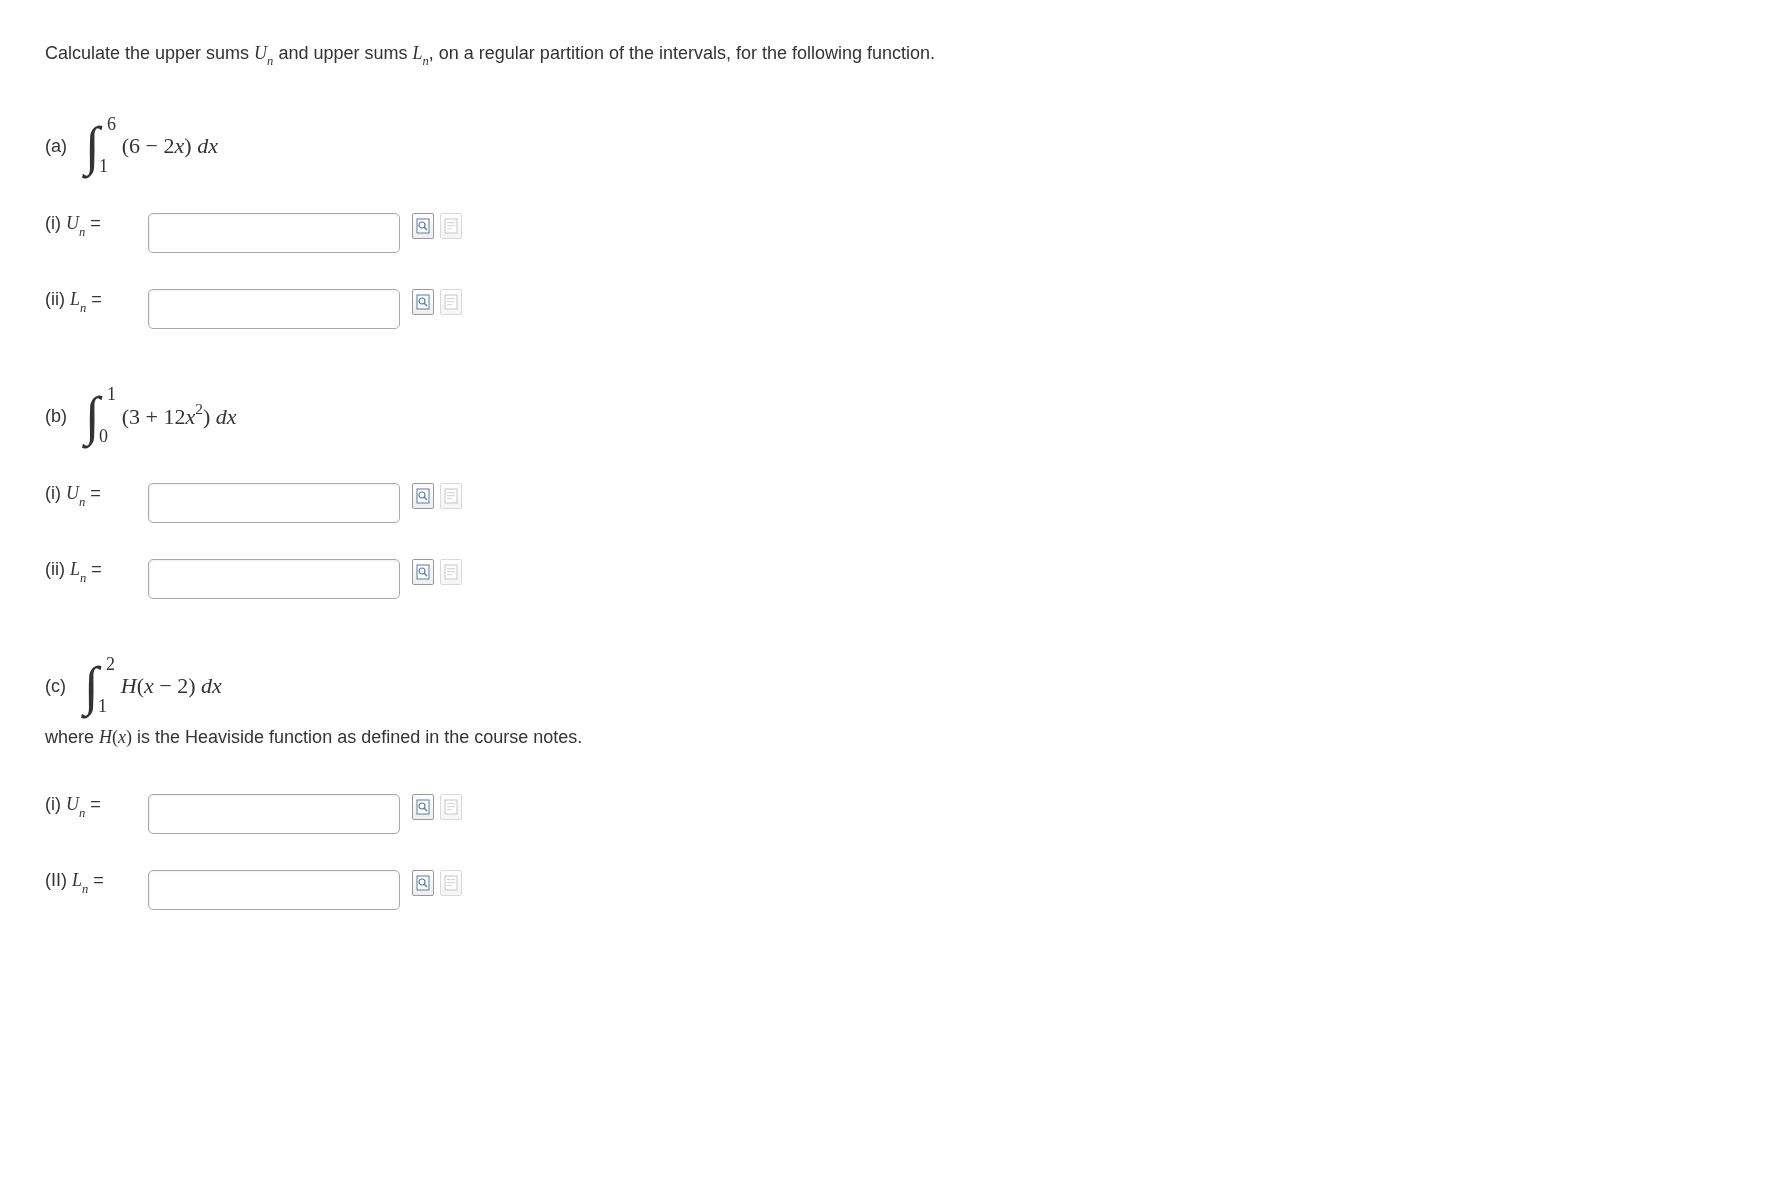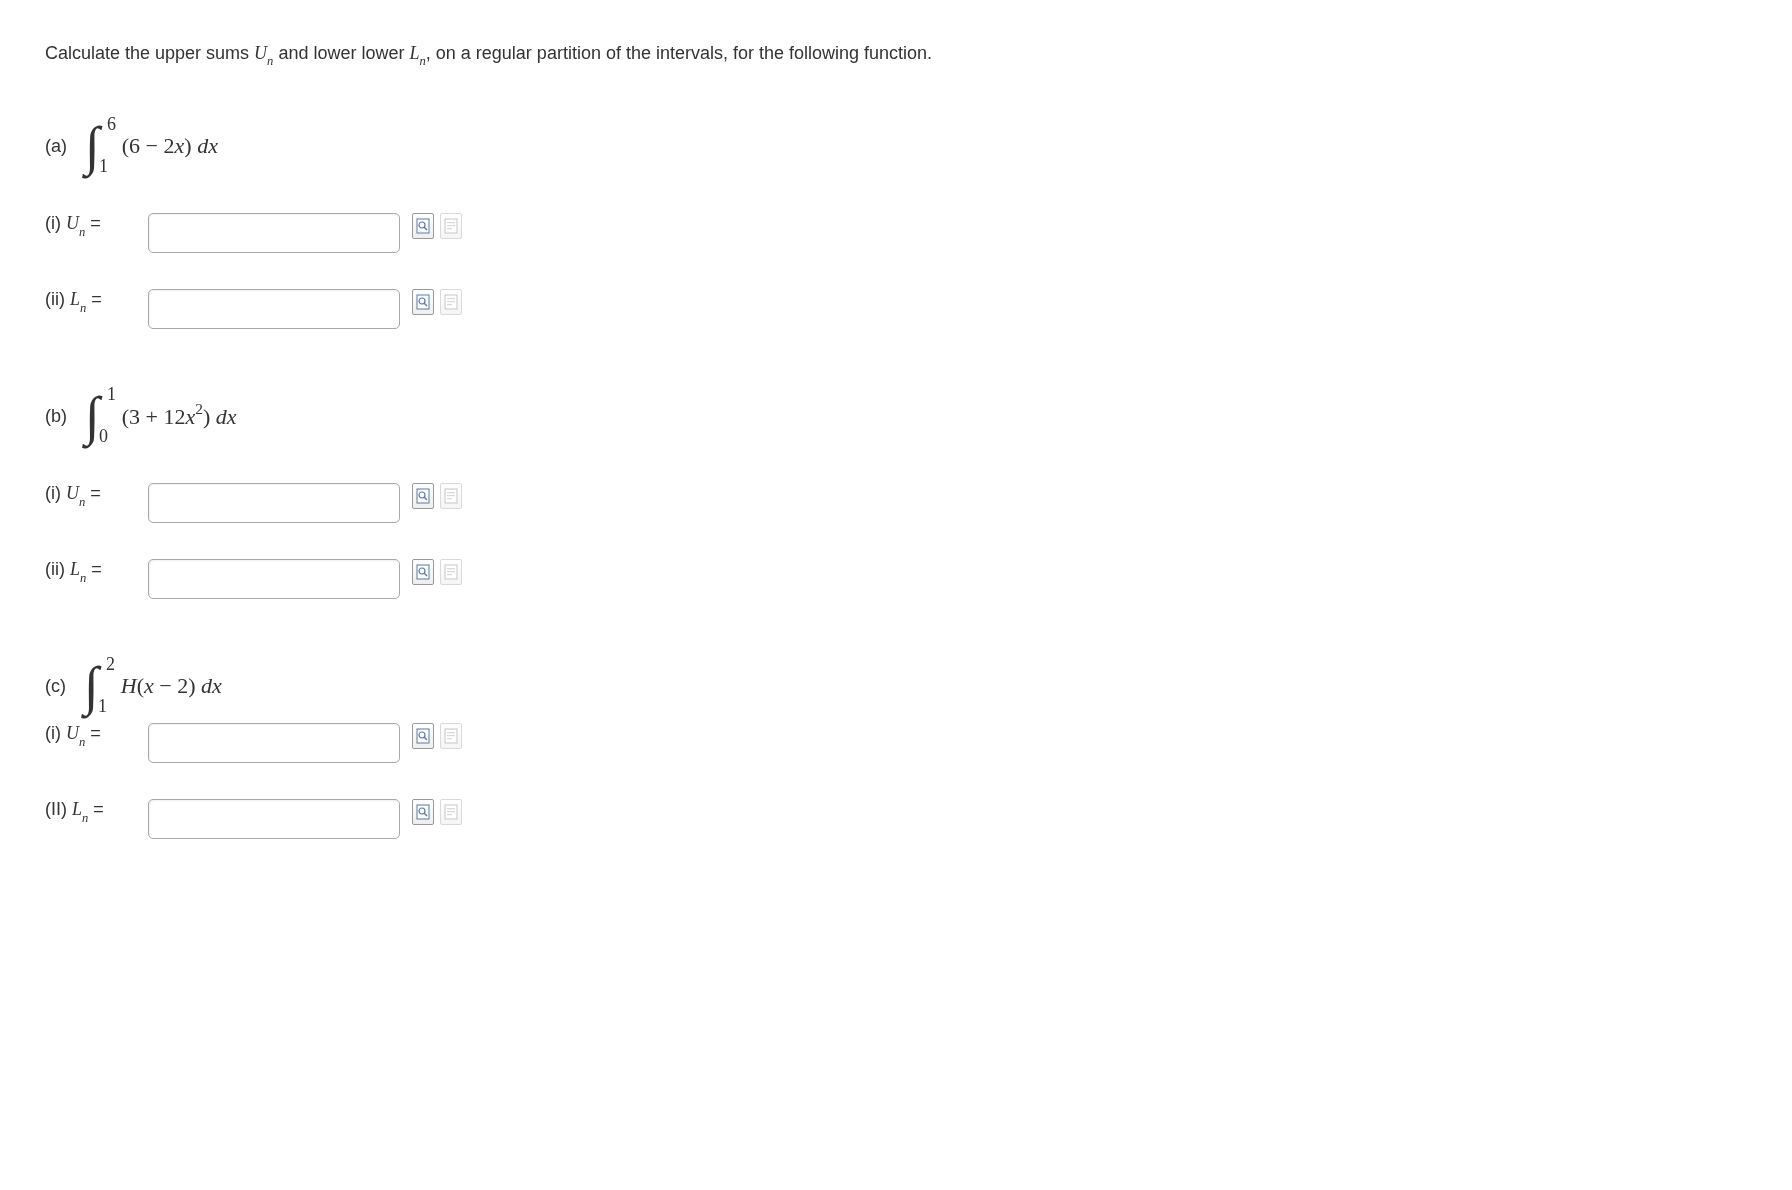--- a/index.html
+++ b/index.html
@@ -125,21 +125,21 @@
     }
     .icon-btn.secondary {
       opacity: 0.55;
       border-color: #bbb;
     }
   </style>
 </head>
 <body>
 
 <div class="intro">
-  <span>Calculate the upper sums </span><span class="math">U</span><span class="math sub">n</span><span> and lower lower </span><span class="math">L</span><span class="math sub">n</span><span>, on a regular partition of the intervals, for the following function.</span>
+  <span>Calculate the upper sums </span><span class="math">U</span><span class="math sub">n</span><span> and upper sums </span><span class="math">L</span><span class="math sub">n</span><span>, on a regular partition of the intervals, for the following function.</span>
 </div>
 
 <div class="part">
   <div class="part-header">
     <span class="part-label">(a)</span>
     <span class="integral-wrap">
       <span class="integral-sym">∫
         <span class="int-upper">6</span>
         <span class="int-lower">1</span>
       </span>
@@ -267,20 +267,23 @@
     <span class="integral-wrap">
       <span class="integral-sym">∫
         <span class="int-upper">2</span>
         <span class="int-lower">1</span>
       </span>
       <span class="integrand">
         <span class="math">H</span><span class="math-upright">(</span><span class="math">x</span><span class="math-upright"> − 2) </span><span class="math">d</span><span class="math">x</span>
       </span>
     </span>
   </div>
+  <div class="note" style="margin-bottom:46px">
+    <span>where </span><span class="math">H</span><span class="math-upright">(</span><span class="math">x</span><span class="math-upright">)</span><span> is the Heaviside function as defined in the course notes.</span>
+  </div>
 
   <div class="answer-row">
     <span class="answer-label">
       <span>(i) </span><span class="math">U</span><span class="math sub">n</span><span> =</span>
     </span>
     <input type="text" class="answer-input" style="">
     <span class="icon-group">
       <span class="icon-btn">
         <svg viewBox="0 0 14 16">
             <rect x="1" y="1" width="12" height="14" fill="#fff" stroke="#5a7aa8" stroke-width="1"></rect>

